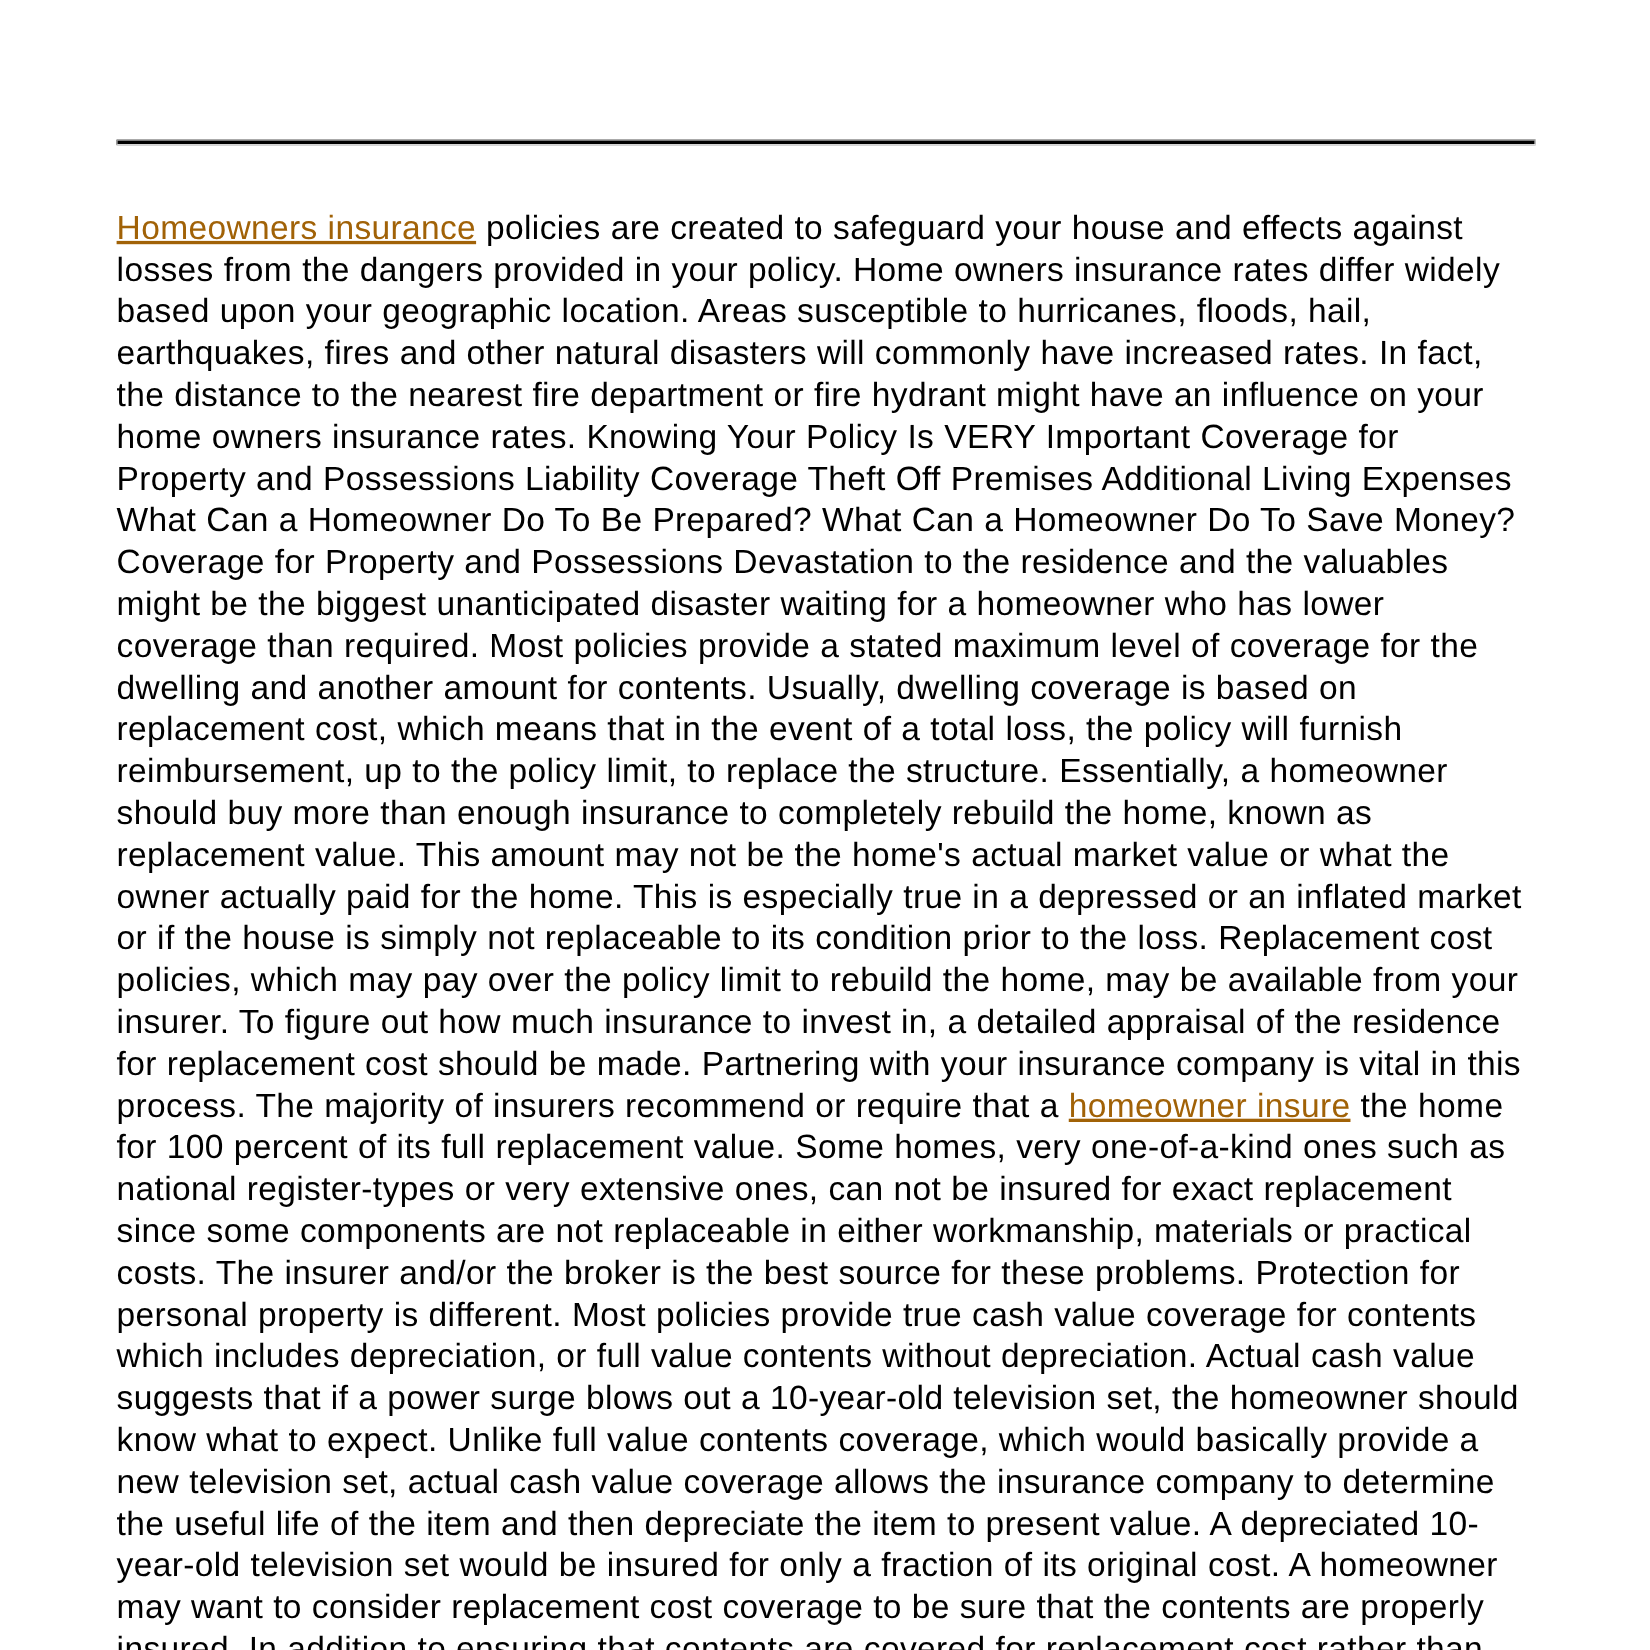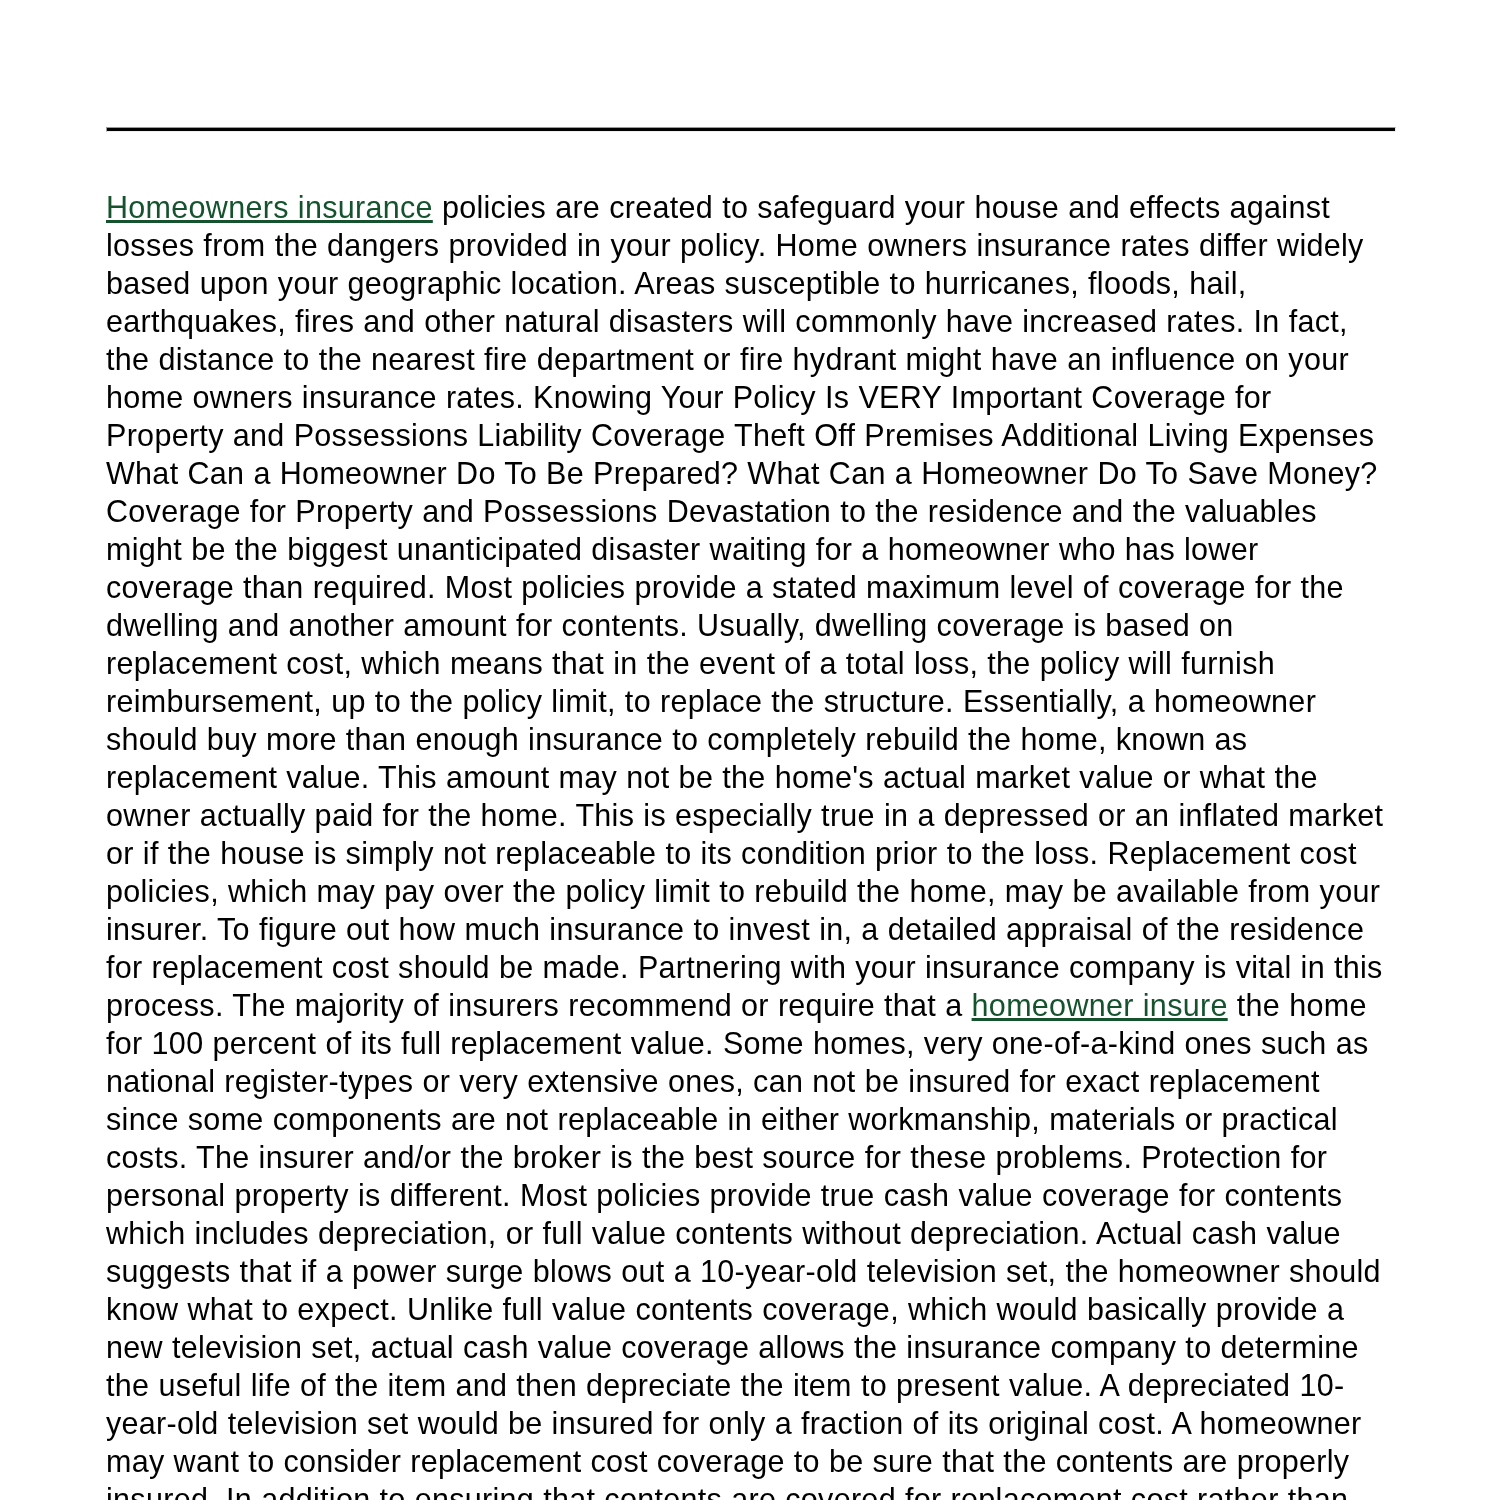--- a/index.html
+++ b/index.html
@@ -45,21 +45,21 @@
     text-align: left;
     letter-spacing: 0.01em;
     word-spacing: 0.01em;
   }
 
   .body-copy p {
     margin: 0;
   }
 
   .doc-link {
-    color: #14532d;
+    color: #a16207;
     text-decoration: underline;
     cursor: pointer;
   }
 </style>
 </head>
 <body>
 
 <div class="page">
 
   <hr class="top-rule">

